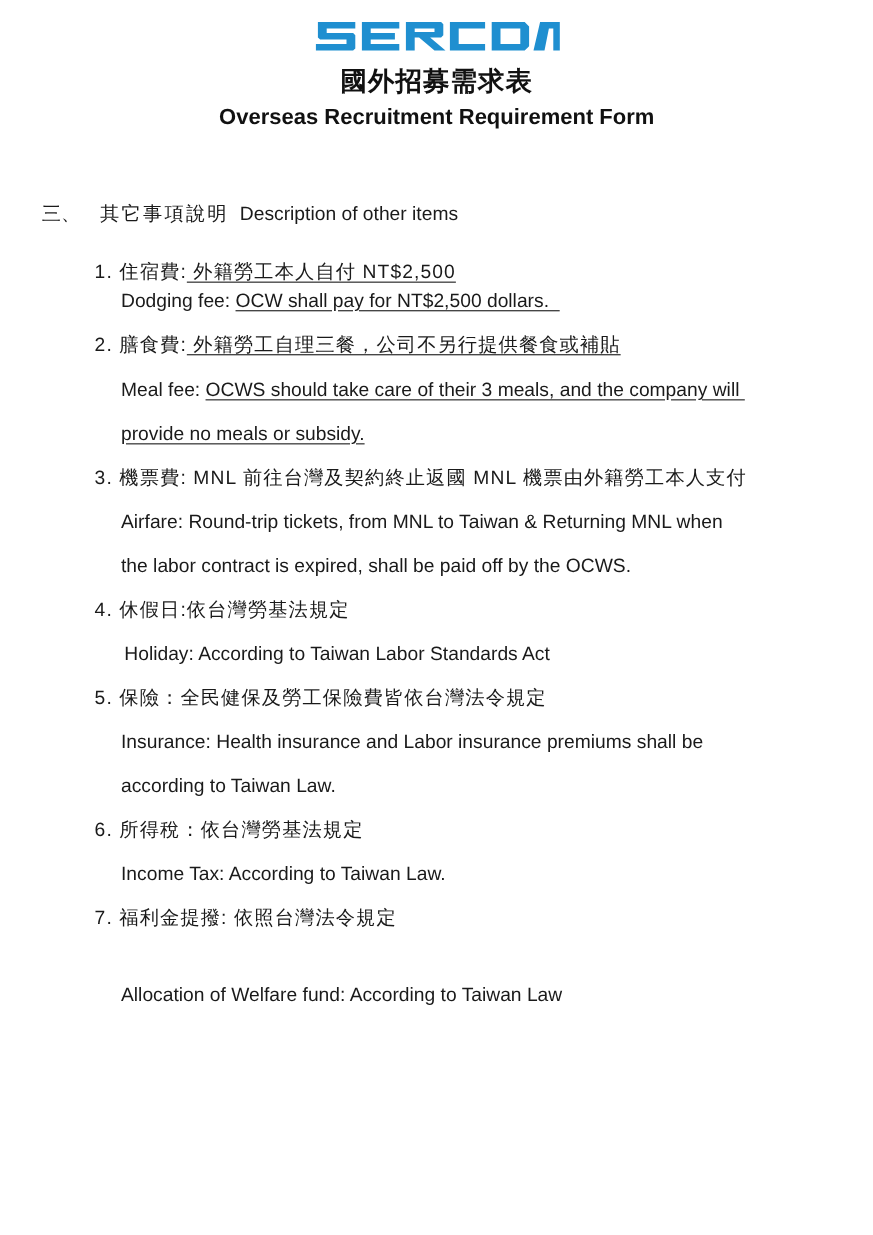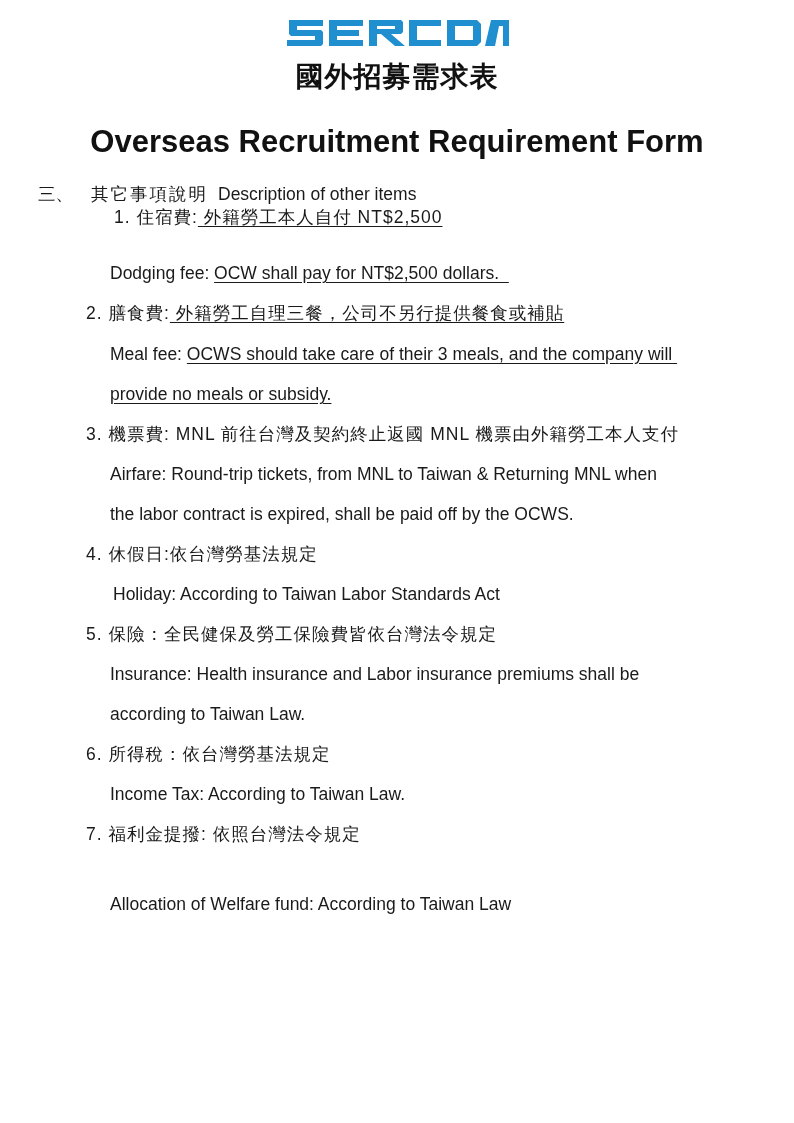--- a/index.html
+++ b/index.html
@@ -22,35 +22,34 @@
       width: 222px;
       height: 30px;
     }
     .logo svg { display: block; }
     .title-zh {
       position: absolute;
       left: 0;
       width: 794px;
       top: 58px;
       text-align: center;
-      font-size: 28px;
+      font-size: 24px;
       font-weight: bold;
       letter-spacing: 1px;
       color: #111;
     }
     .title-en {
       position: absolute;
       left: 0;
       width: 794px;
       top: 96px;
       text-align: center;
-      font-size: 31px;
+      font-size: 20px;
       font-weight: bold;
       color: #111;
-      margin-top: 28px;
     }
     .section-head {
       position: absolute;
       left: 38px;
       top: 182px;
       font-size: 17.5px;
       white-space: nowrap;
     }
     .section-head .num { margin-right: 18px; }
     .section-head .zh { margin-right: 10px; letter-spacing: 2px; }
@@ -86,21 +85,21 @@
   </svg>
 </div>
 
 <div class="title-zh">國外招募需求表</div>
 <div class="title-en">Overseas Recruitment Requirement Form</div>
 
 <div class="section-head">
   <span class="num">三、</span><span class="zh">其它事項說明</span><span>Description of other items</span>
 </div>
 
-<div class="line zh-line" style="top:206px;margin-left:28px;">
+<div class="line zh-line" style="top:236px;">
   <span>1.</span>
   <span>住宿費:</span><span class="u"> 外籍勞工本人自付 NT$2,500</span>
 </div>
 <div class="line en-line" style="top:262px;">
   <span>Dodging fee: </span><span class="u" style="white-space:pre;text-align:center;">OCW shall pay for NT$2,500 dollars.  </span>
 </div>
 
 <div class="line zh-line" style="top:302px;">
   <span>2.</span>
   <span>膳食費:</span><span class="u"> 外籍勞工自理三餐，公司不另行提供餐食或補貼</span>

